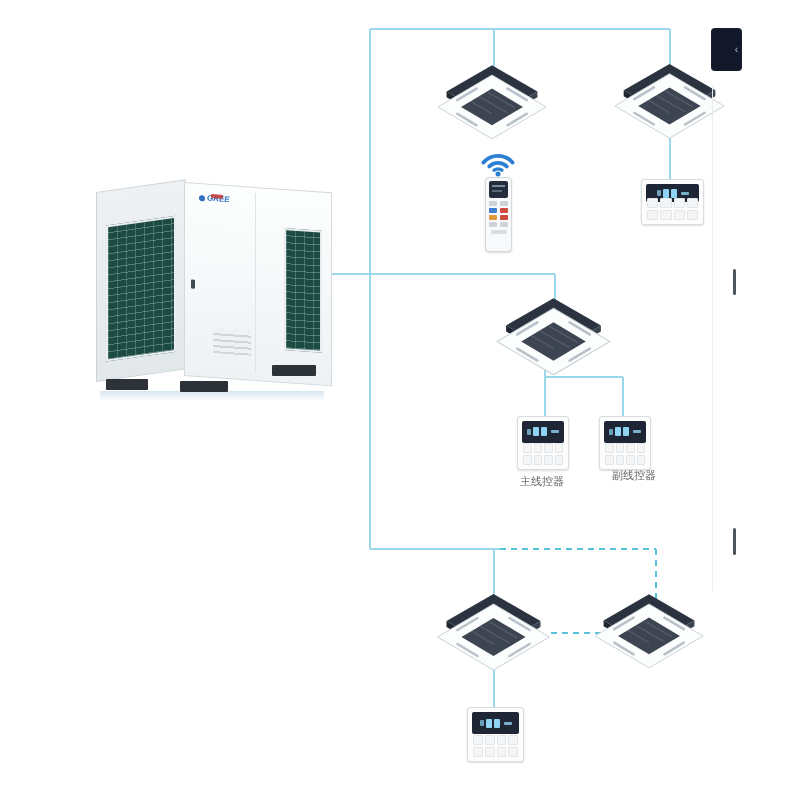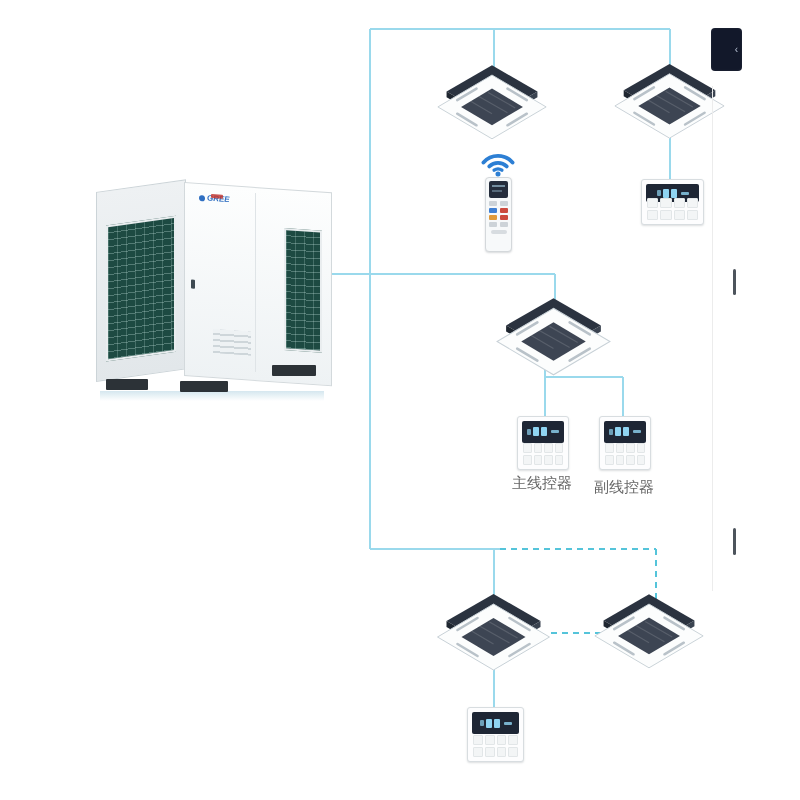--- a/index.html
+++ b/index.html
@@ -72,21 +72,21 @@
   .rb-gray{background:#cdd3d8;} .rb-blue{background:#3f7fd2;}
   .rb-red{background:#cc4a3e;} .rb-orange{background:#e09a3a;}
   .remote-bar{margin-top:3px;width:16px;height:4px;background:#d7dce0;border-radius:2px;}
 
   
   .wifi{position:absolute;left:476px;top:146px;width:44px;height:31px;}
   .phone{position:absolute;left:711px;top:28px;width:31px;height:43px;background:#12182a;
         border-radius:4px;display:flex;align-items:center;justify-content:flex-end;
         box-shadow:inset 0 0 3px rgba(255,255,255,.08);}
   .phone-glyph{color:#b9c2d4;font-size:10px;margin-right:4px;}
-  .dev-label{position:absolute;width:64px;text-align:center;font-size:15px;color:var(--label-text);}
+  .dev-label{position:absolute;width:64px;text-align:center;font-size:11px;color:var(--label-text);}
   .edge-line{position:absolute;left:712px;top:86px;width:1px;height:505px;background:#ececec;}
   .edge-dash{position:absolute;left:733px;width:3px;background:#4d545c;border-radius:2px;}
   .edge-dash-1{top:269px;height:26px;}
   .edge-dash-2{top:528px;height:27px;}
 </style>
 </head>
 <body>
 
 <div class="stage">
 
@@ -332,21 +332,21 @@
         <span class="key"></span>
         <span class="key"></span>
       <span class="key"></span>
         <span class="key"></span>
         <span class="key"></span>
         <span class="key"></span>
     </div>
   </div>
 
   <div class="dev-label" style="left:510px;top:474px;">主线控器</div>
-  <div class="dev-label" style="left:592px;top:478px;">副线控器</div>
+  <div class="dev-label" style="left:592px;top:468px;text-align:right;">副线控器</div>
 
   <div class="phone">
     <span class="phone-glyph">‹</span>
   </div>
 
   <div class="edge-line"></div>
   <div class="edge-dash edge-dash-1"></div>
   <div class="edge-dash edge-dash-2"></div>
 
 </div>

